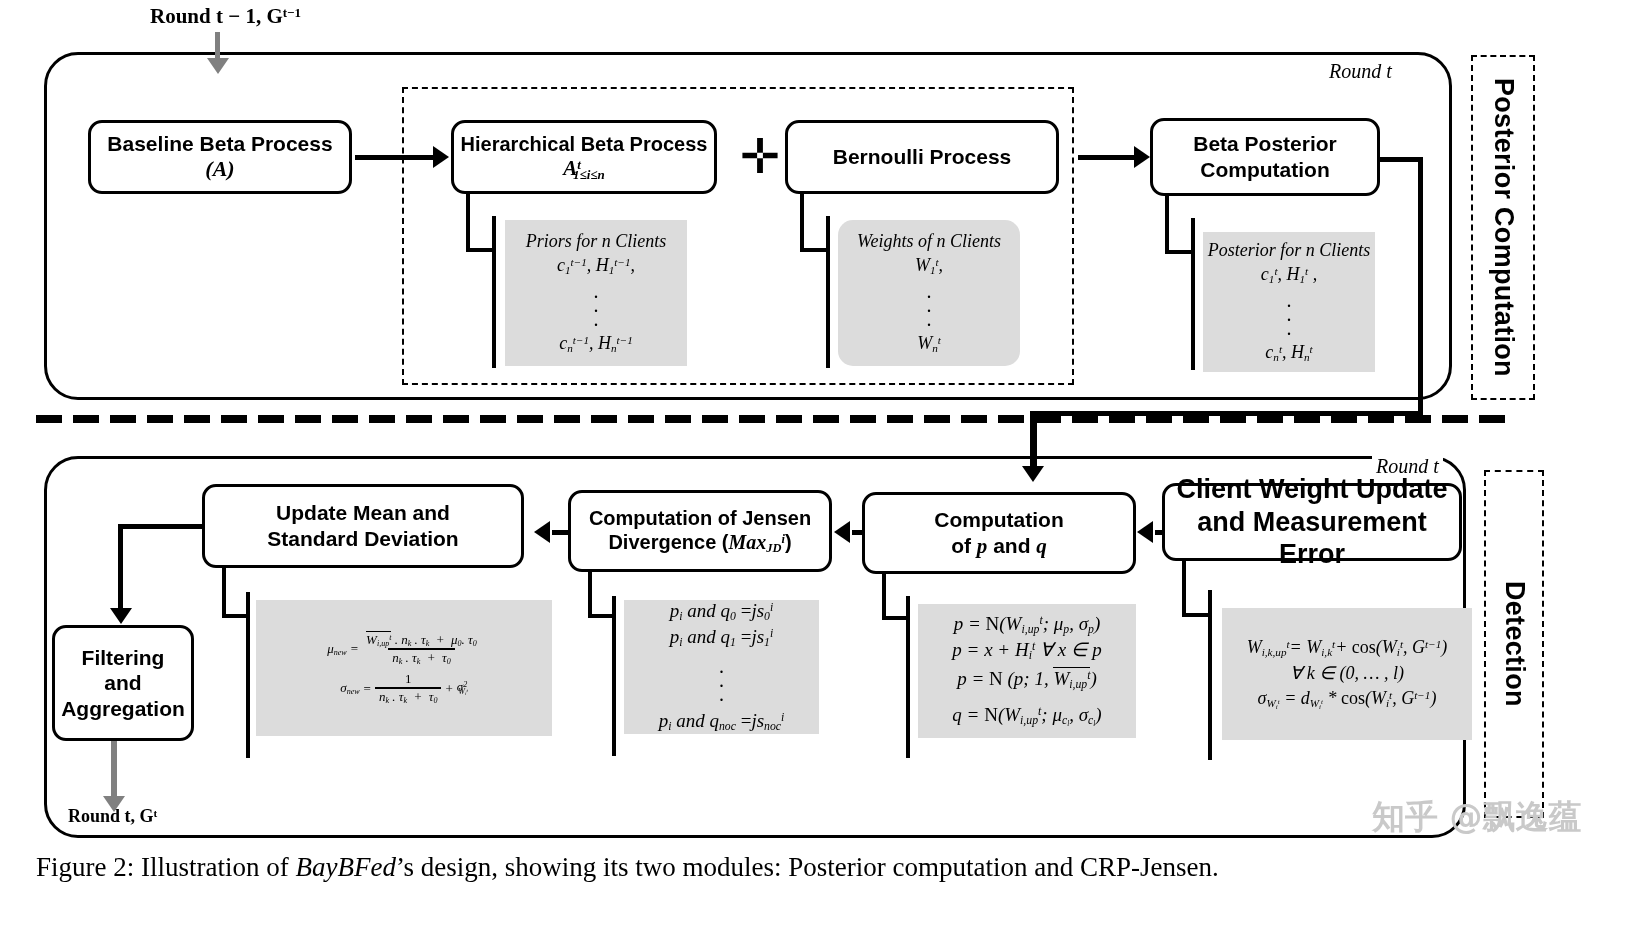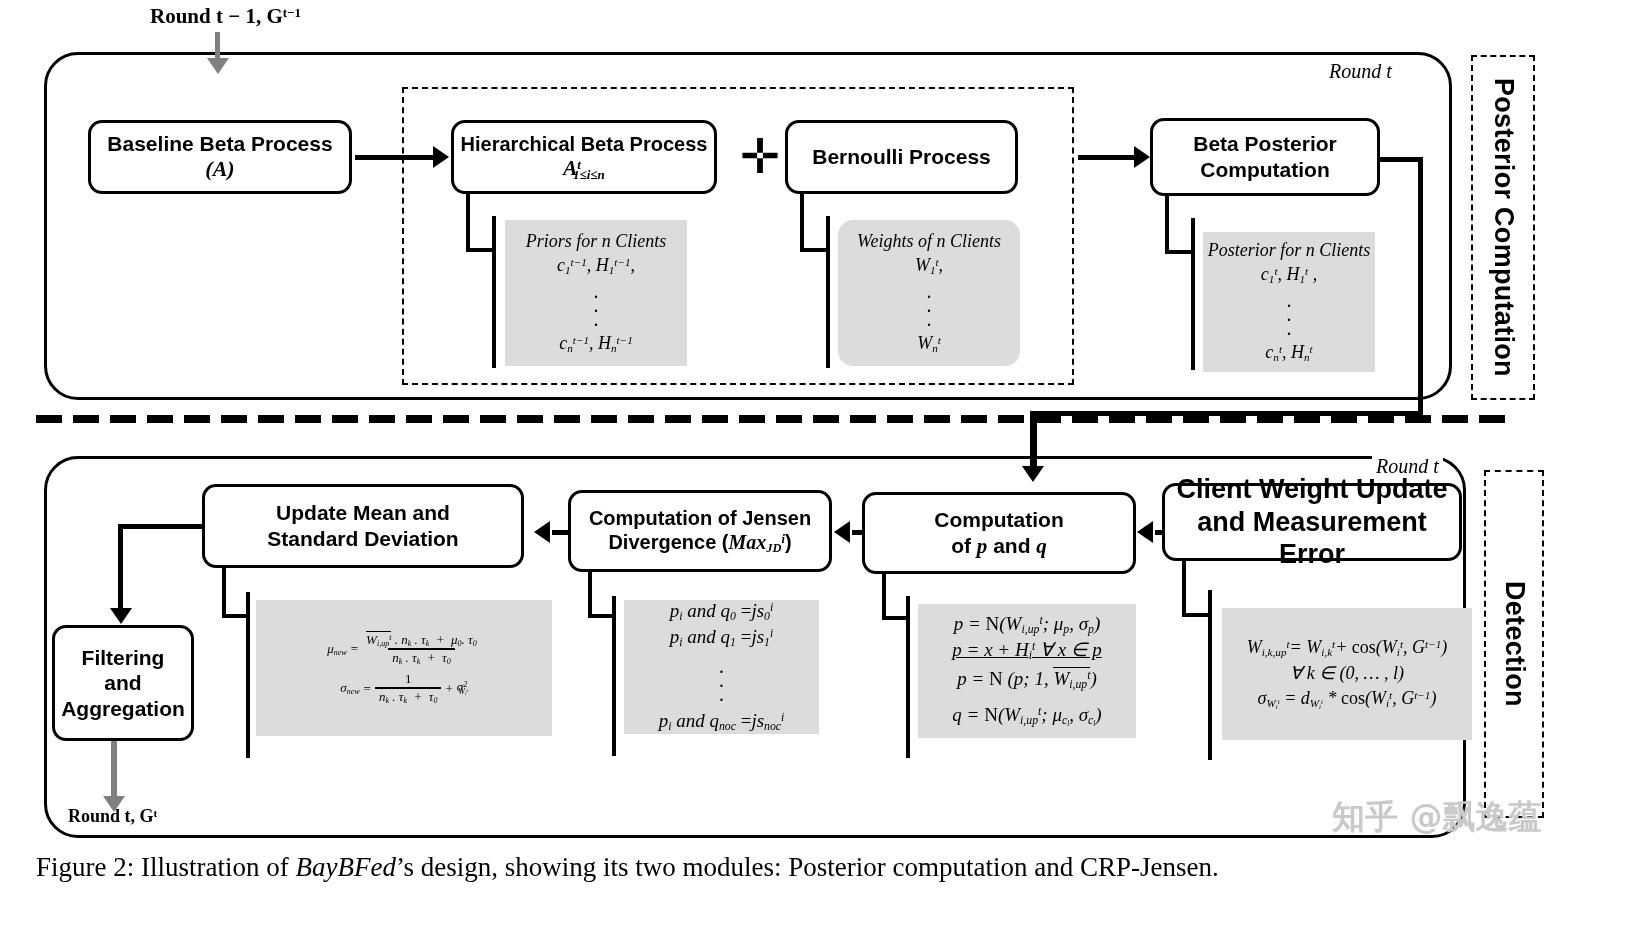--- a/index.html
+++ b/index.html
@@ -220,21 +220,21 @@
       c<sub>1</sub><sup>t−1</sup>, H<sub>1</sub><sup>t−1</sup>,
     </div>
     <div class="dots" style="margin:6px 0 6px 0;">.<br>.<br>.</div>
     <div>
       c<sub>n</sub><sup>t−1</sup>, H<sub>n</sub><sup>t−1</sup>
     </div>
   </div>
 
   <div class="plus" style="left:740px;top:132px;font-size:48px;">✛</div>
 
-  <div class="pbox" style="left:785px;top:120px;width:233px;height:74px;font-size:21px;">
+  <div class="pbox" style="left:785px;top:120px;width:274px;height:74px;font-size:21px;">
     <div class="inner">
       <div>Bernoulli Process</div>
     </div>
   </div>
 
   <div class="vline" style="left:800px;top:194px;height:58px;"></div>
   <div class="hline" style="left:800px;top:248px;width:28px;"></div>
   <div class="vline" style="left:826px;top:216px;height:152px;"></div>
 
   <div class="gpanel" style="left:838px;top:220px;width:182px;height:146px;font-size:18px;border-radius:15px;">
@@ -358,21 +358,21 @@
   </div>
 
   <div class="vline" style="left:882px;top:574px;height:46px;"></div>
   <div class="hline" style="left:882px;top:616px;width:26px;"></div>
   <div class="vline" style="left:906px;top:596px;height:162px;"></div>
 
   <div class="gpanel" style="left:918px;top:604px;width:218px;height:134px;font-size:19px;">
     <div>
       p = <span class="nostyle">N</span>(W<sub>i,up</sub><sup>t</sup>; μ<sub>p</sub>, σ<sub>p</sub>)
     </div>
-    <div style="margin-top:2px;text-decoration:underline;">
+    <div style="margin-top:2px;">
       p = x + H<sub>i</sub><sup>t</sup> ∀ x ∈ p
     </div>
     <div style="margin-top:3px;">
       p = <span class="nostyle">N</span> (p; 1, <span class="ovl">W<sub>i,up</sub><sup>t</sup></span>)
     </div>
     <div style="margin-top:12px;">
       q = <span class="nostyle">N</span>(W<sub>i,up</sub><sup>t</sup>; μ<sub>c<sub>l</sub></sub>, σ<sub>c<sub>l</sub></sub>)
     </div>
   </div>
 
@@ -452,19 +452,19 @@
     </div>
   </div>
 
   <div class="vline grayline" style="left:111px;top:740px;height:62px;width:6px;"></div>
   <div class="arrow-d gray" style="left:103px;top:796px;"></div>
 
   <div class="annot" style="left:68px;top:806px;font-size:18px;">
     <span>Round t, G</span><sup>t</sup>
   </div>
 
-  <div class="watermark" style="left:1332px;top:795px;">知乎 @飘逸蕴</div>
+  <div class="watermark" style="left:1372px;top:795px;">知乎 @飘逸蕴</div>
 
   <div class="caption" style="left:36px;top:852px;">
     <span>Figure 2: Illustration of </span><em>BayBFed</em><span>’s design, showing its two modules: Posterior computation and CRP-Jensen.</span>
   </div>
 
 </div>
 
 </body></html>

